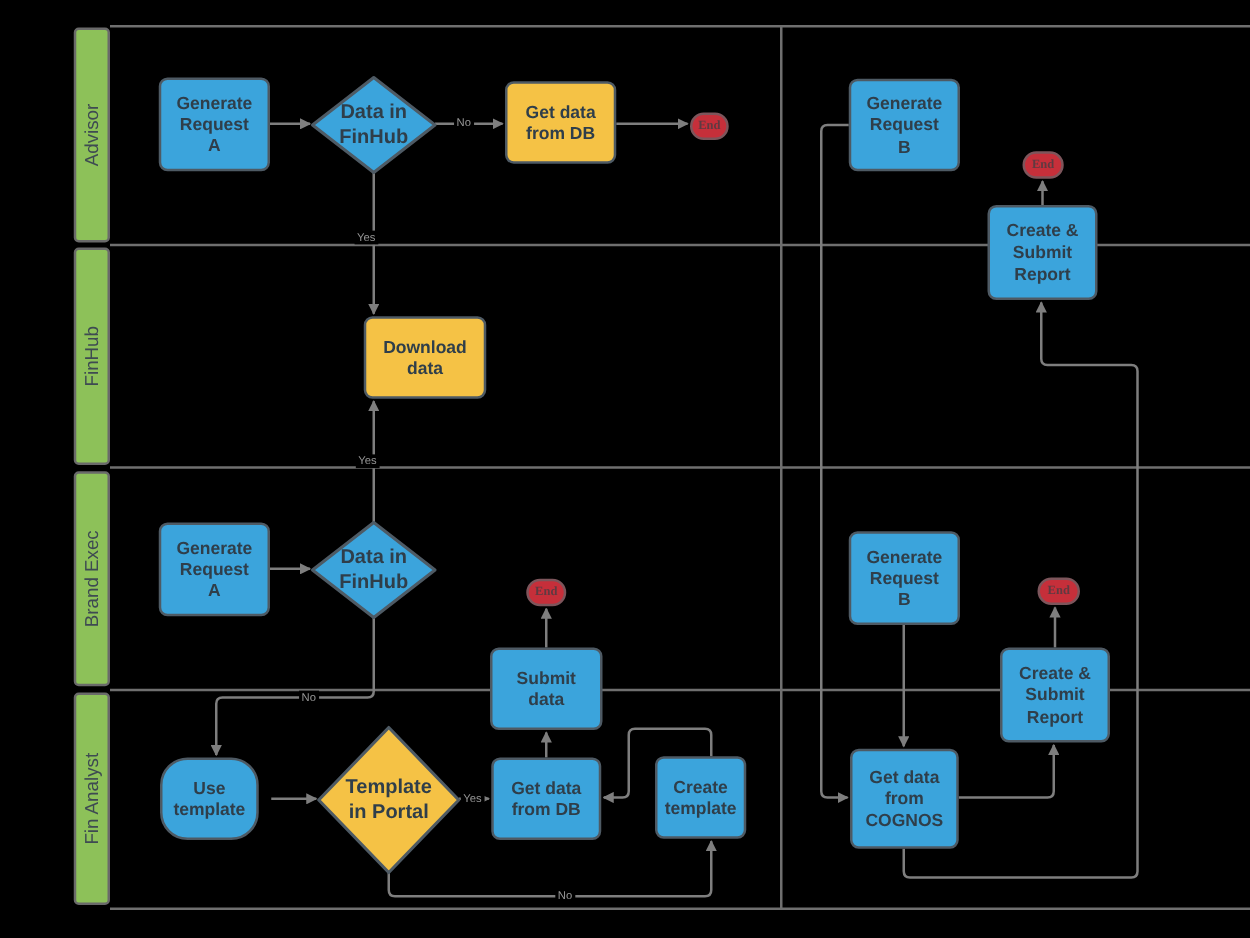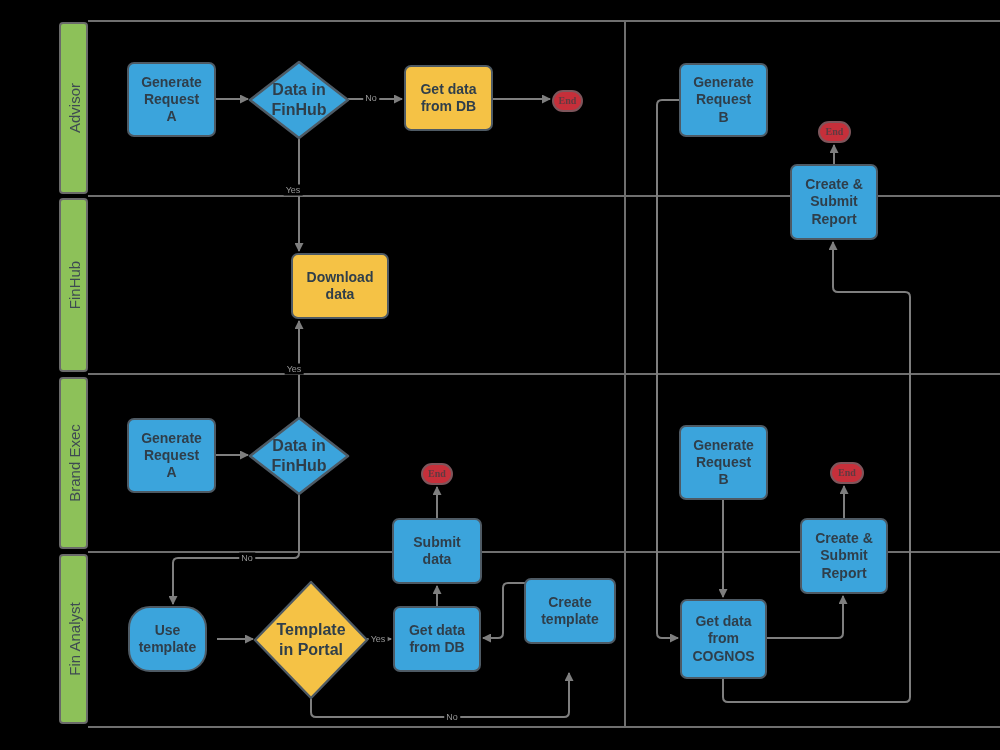--- a/index.html
+++ b/index.html
@@ -125,21 +125,21 @@
   <div class="node blue" style="left:127px;top:418px;width:89px;height:75px;">Generate
 Request
 A</div>
   <div class="node blue" style="left:128px;top:606px;width:79px;height:66px;border-radius:22px;">Use
 template</div>
   <div class="node blue" style="left:393px;top:606px;width:88px;height:66px;">Get data
 from DB</div>
   <div class="node blue" style="left:392px;top:518px;width:90px;height:66px;">Submit
 data</div>
   <div class="node end" style="left:421px;top:463px;width:32px;height:22px;">End</div>
-  <div class="node blue" style="left:524px;top:578px;width:92px;height:66px;">Create
+  <div class="node blue" style="left:524px;top:605px;width:73px;height:66px;">Create
 template</div>
 
   <div class="node blue" style="left:679px;top:63px;width:89px;height:74px;">Generate
 Request
 B</div>
   <div class="node end" style="left:818px;top:121px;width:33px;height:22px;">End</div>
   <div class="node blue" style="left:790px;top:164px;width:88px;height:76px;">Create &amp;
 Submit
 Report</div>
   <div class="node blue" style="left:679px;top:425px;width:89px;height:75px;">Generate

